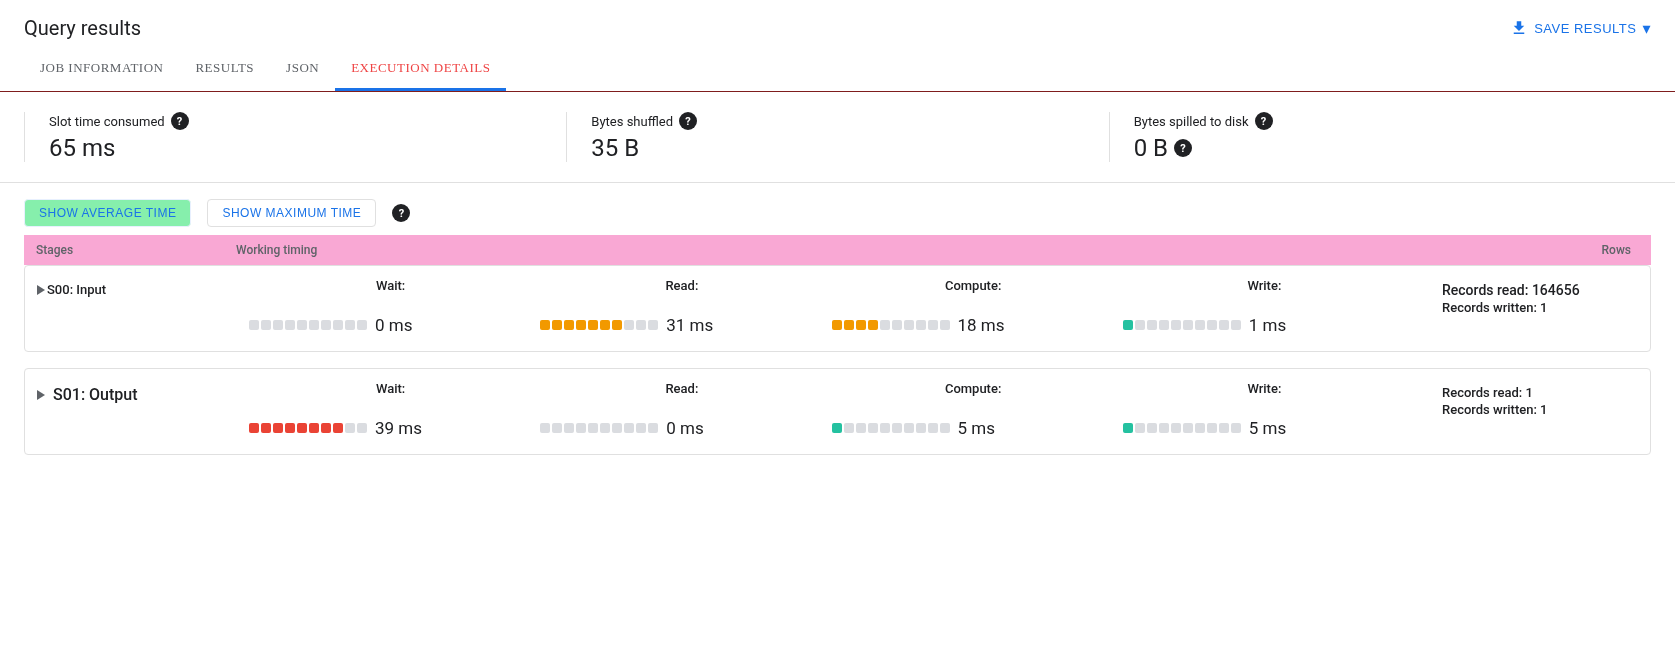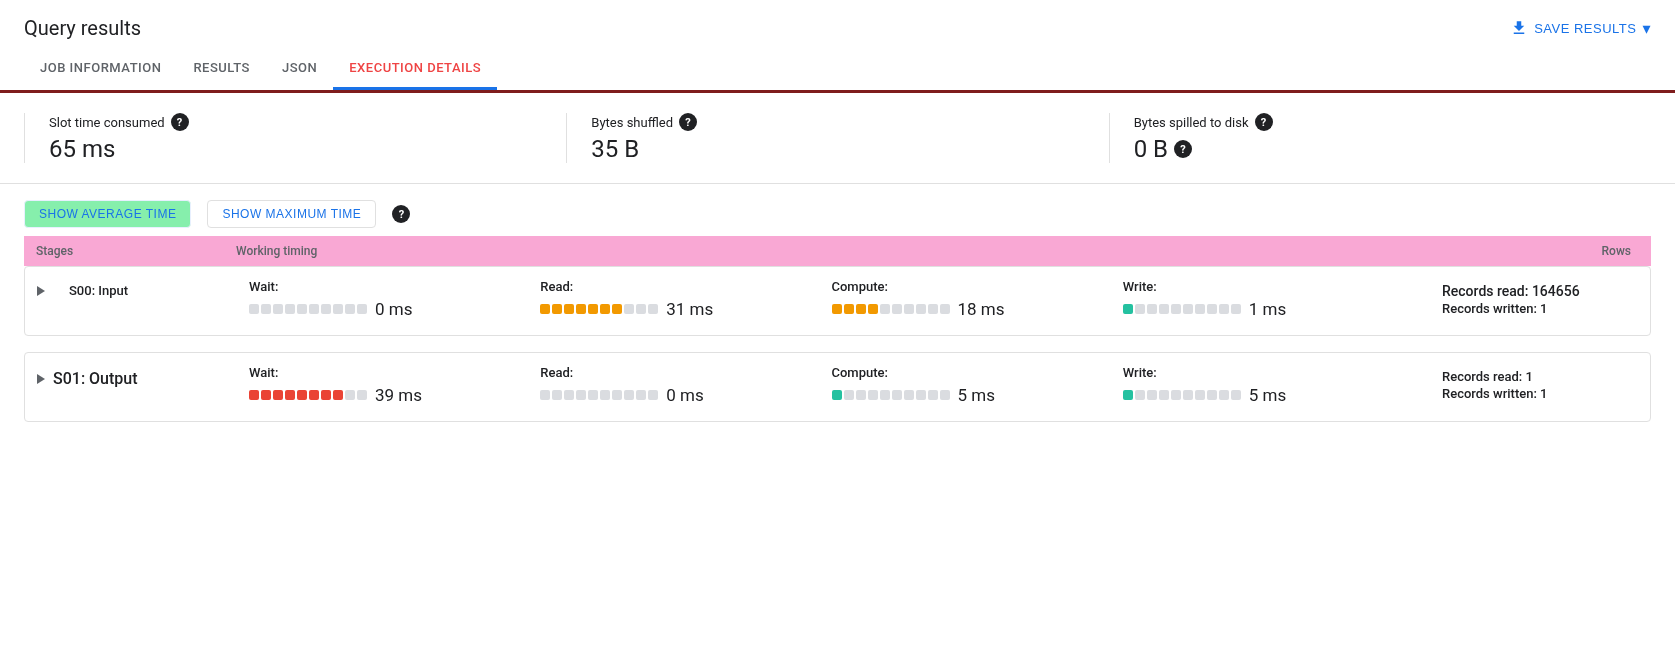--- a/index.html
+++ b/index.html
@@ -3,21 +3,21 @@
   <meta charset="utf-8">
   <style>
     * { box-sizing: border-box; margin: 0; padding: 0; }
     body { font-family: 'Roboto', Arial, sans-serif; background: #fff; color: #202124; font-size: 14px; }
 
     .header { display: flex; justify-content: space-between; align-items: center; padding: 16px 24px 8px; }
     .header-title { font-size: 20px; font-weight: 400; color: #202124; }
     .save-results-btn { display: flex; align-items: center; gap: 6px; color: #1a73e8; font-size: 13px; font-weight: 500; letter-spacing: 0.5px; cursor: pointer; border: none; background: none; text-transform: uppercase; }
     .save-results-btn svg { width: 18px; height: 18px; fill: #1a73e8; }
 
-    .tabs { display: flex; border-bottom: 3px solid #7f1d1d; padding: 0 24px; }
+    .tabs { display: flex; border-bottom: 1px solid #7f1d1d; padding: 0 24px; font-family: Liberation Serif, serif; }
     .tab { padding: 12px 16px; font-size: 13px; font-weight: 500; letter-spacing: 0.5px; color: #5f6368; cursor: pointer; border-bottom: 3px solid transparent; text-transform: uppercase; }
     .tab.active { color: #ef4444; border-bottom: 3px solid #1a73e8; }
 
     .metrics-row { display: flex; padding: 20px 24px; border-bottom: 1px solid #e0e0e0; gap: 0; }
     .metric { flex: 1; padding-right: 24px; }
     .metric-label { font-size: 13px; color: #202124; margin-bottom: 4px; display: flex; align-items: center; gap: 6px; }
     .metric-value { font-size: 24px; font-weight: 400; color: #202124; display: flex; align-items: center; gap: 6px; }
     .metric-divider { width: 1px; background: #e0e0e0; margin-right: 24px; }
 
     .help-icon { display: inline-flex; align-items: center; justify-content: center; width: 18px; height: 18px; background: #202124; color: #fff; border-radius: 50%; font-size: 11px; font-weight: bold; cursor: pointer; }
@@ -27,21 +27,21 @@
     .toggle-btn.active { background: #86efac; color: #1a73e8; border-color: #e8f0fe; }
     .toggle-btn.inactive { background: #fff; color: #1a73e8; border-color: #e0e0e0; }
 
     .stages-table { padding: 0 24px; }
     .stages-header { display: grid; grid-template-columns: 200px 1fr 220px; background: #f9a8d4; padding: 8px 12px; font-size: 12px; color: #5f6368; font-weight: 500; }
 
     .stage-row { border: 1px solid #e0e0e0; border-radius: 4px; margin-bottom: 16px; overflow: hidden; }
     .chevron { width: 0; height: 0; border-top: 5px solid transparent; border-bottom: 5px solid transparent; border-left: 8px solid #5f6368; display: inline-block; cursor: pointer; }
 
     .stage-timings { display: grid; grid-template-columns: 1fr 1fr 1fr 1fr; padding: 12px 24px 16px 24px; gap: 8px; }
-    .timing-block { display: flex; flex-direction: column; gap: 5px; }
+    .timing-block { display: flex; flex-direction: column; gap: 22px; text-align: center; }
     .timing-label { font-size: 13px; font-weight: 500; color: #202124; }
     .timing-bar-row { display: flex; align-items: center; gap: 8px; }
     .timing-bar-container { display: flex; gap: 2px; align-items: center; }
     .bar-segment { height: 10px; border-radius: 2px; }
     .timing-value { font-size: 17px; color: #202124; white-space: nowrap; }
 
     
     .bar-orange { background: #f29900; }
     .bar-teal { background: #24c1a0; }
     .bar-red { background: #ea4335; }
@@ -110,21 +110,21 @@
 
 <div class="stages-table">
   <div class="stages-header">
     <span>Stages</span>
     <span>Working timing</span>
     <span style="text-align:right; padding-right: 8px;">Rows</span>
   </div>
 
   <div class="stage-row">
     <div style="display: grid; grid-template-columns: 200px 1fr 220px; align-items: start;">
-      <div style="padding: 16px 12px; display: flex; align-items: center; gap: 24px;">
+      <div style="padding: 16px 12px; display: flex; align-items: center; gap: 2px;">
         <span class="chevron"></span>
         <span style="font-weight:500; font-size:13px;">S00: Input</span>
       </div>
       <div class="stage-timings">
 
         <div class="timing-block">
           <div class="timing-label">Wait:</div>
           <div class="timing-bar-row">
             <div class="timing-bar-container">
               <div class="bar-segment bar-gray" style="width:10px;"></div>

